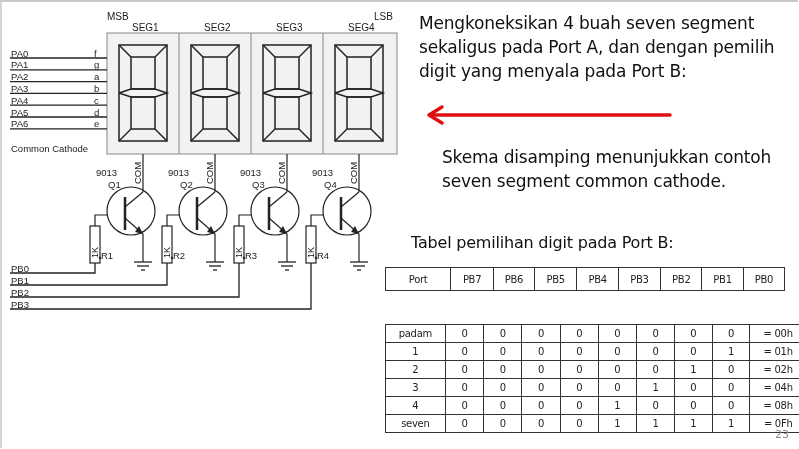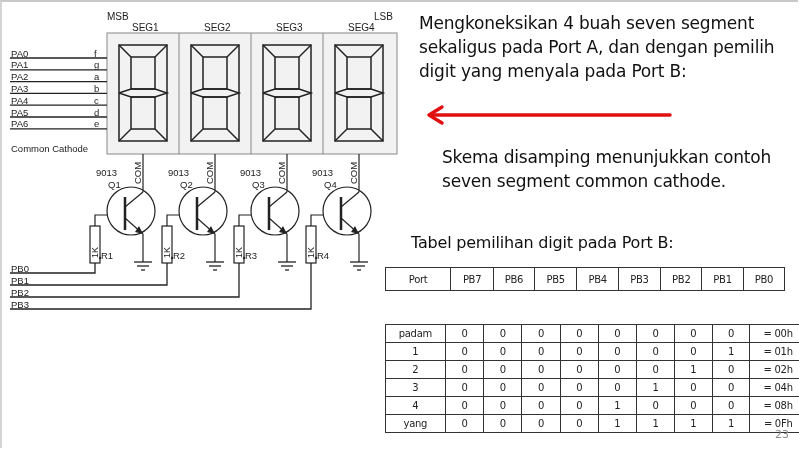--- a/index.html
+++ b/index.html
@@ -362,21 +362,21 @@
         <td>0</td>
         <td>0</td>
         <td>0</td>
         <td>1</td>
         <td>0</td>
         <td>0</td>
         <td>0</td>
         <td>= 08h</td>
       </tr>
       <tr>
-        <td>yang</td>
+        <td>seven</td>
         <td>0</td>
         <td>0</td>
         <td>0</td>
         <td>0</td>
         <td>1</td>
         <td>1</td>
         <td>1</td>
         <td>1</td>
         <td>= 0Fh</td>
       </tr>

